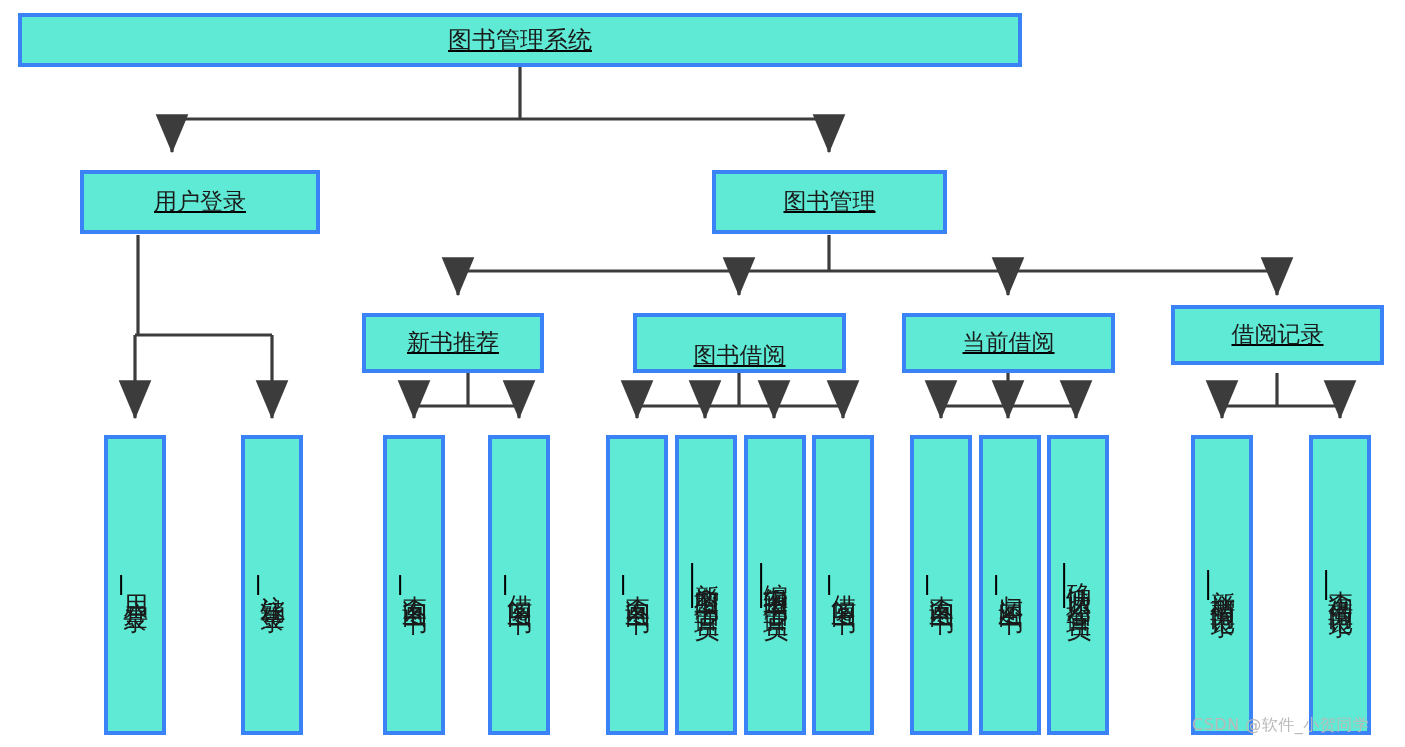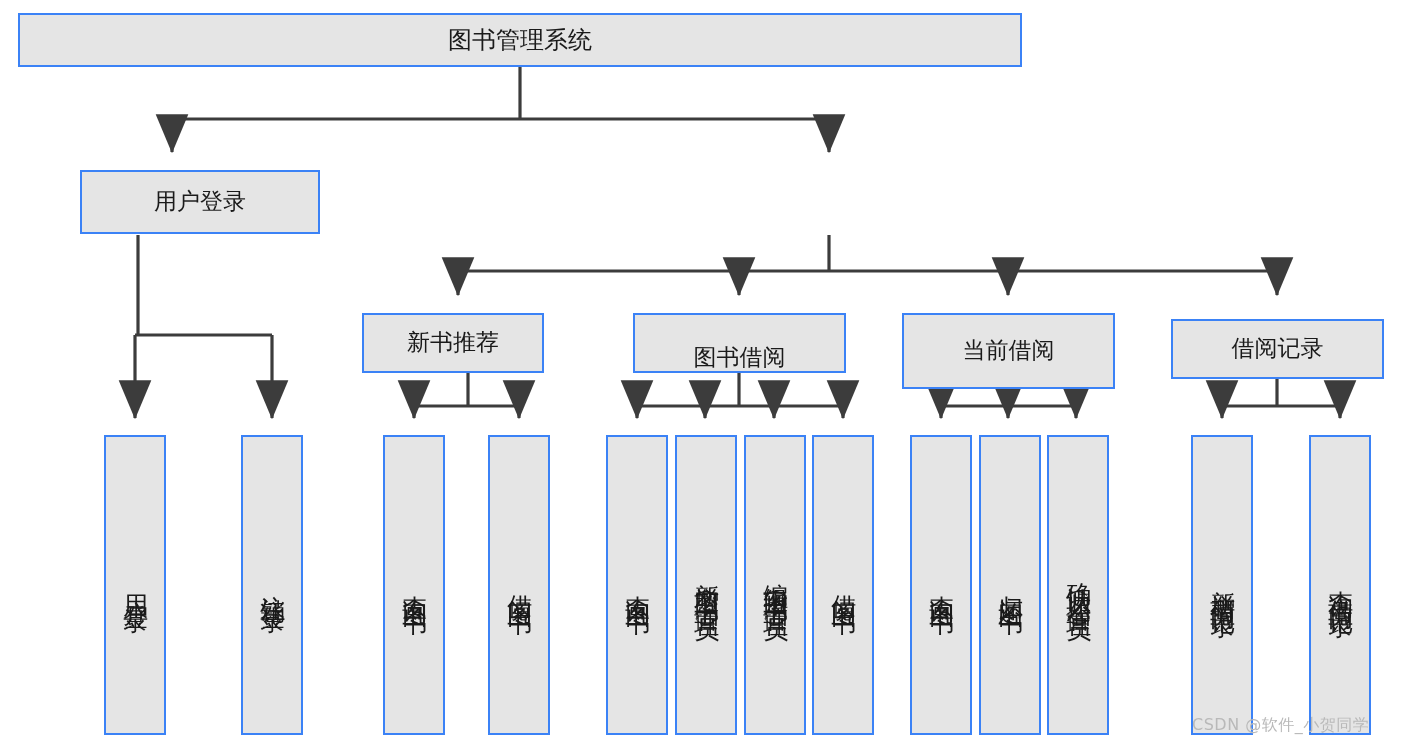--- a/index.html
+++ b/index.html
@@ -17,26 +17,27 @@
   }
   svg.edges{
     position:absolute;
     left:0; top:0;
     width:1405px; height:747px;
     pointer-events:none;
   }
   .node{
     position:absolute;
     box-sizing:border-box;
-    background:#e5e5e5;
-    border:2px solid #3b82f6;
+    background:#5eead4;
+    border:4px solid #3b82f6;
     display:flex;
     align-items:center;
     justify-content:center;
     overflow:hidden;
+    text-decoration:underline;
   }
   .node .label{
     color:#1a1a1a;
     line-height:1.18;
     text-align:center;
     white-space:pre-line;
     letter-spacing:0px;
   }
   
   .node.h .label{
@@ -128,34 +129,37 @@
   </svg>
 
   <div class="node h root" style="left:18px; top:13px; width:1004px; height:54px;">
     <span class="label">图书管理系统</span>
   </div>
 
   <div class="node h" style="left:80px; top:170px; width:240px; height:64px;">
     <span class="label">用户登录</span>
   </div>
 
+  <div class="node h" style="left:712px; top:170px; width:235px; height:64px;">
+    <span class="label">图书管理</span>
+  </div>
 
   <div class="node h" style="left:362px; top:313px; width:182px; height:60px;">
     <span class="label">新书推荐</span>
   </div>
 
   <div class="node h" style="left:633px; top:313px; width:213px; height:60px;align-items:flex-end;">
     <span class="label">图书借阅</span>
   </div>
 
-  <div class="node h" style="left:902px; top:313px; width:213px; height:76px;">
+  <div class="node h" style="left:902px; top:313px; width:213px; height:60px;">
     <span class="label">当前借阅</span>
   </div>
 
-  <div class="node h" style="left:1171px; top:319px; width:213px; height:60px;">
+  <div class="node h" style="left:1171px; top:305px; width:213px; height:60px;">
     <span class="label">借阅记录</span>
   </div>
 
   <div class="node v" style="left:104px; top:435px; width:62px; height:300px;">
     <span class="label">用户登录</span>
   </div>
 
   <div class="node v" style="left:241px; top:435px; width:62px; height:300px;">
     <span class="label">注销登录</span>
   </div>

